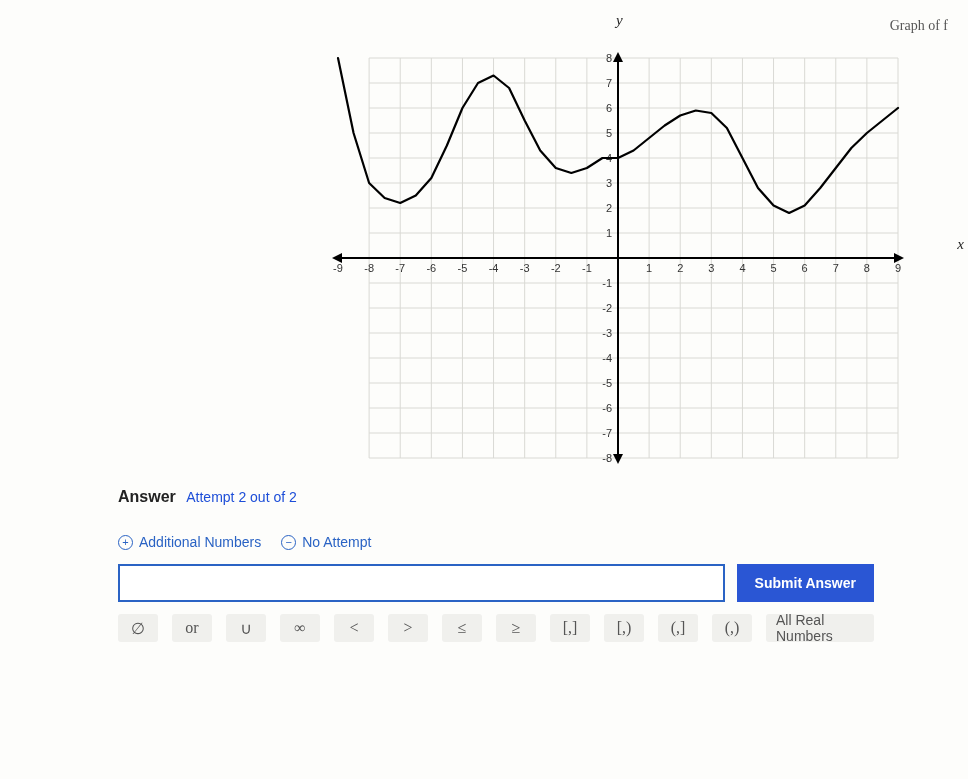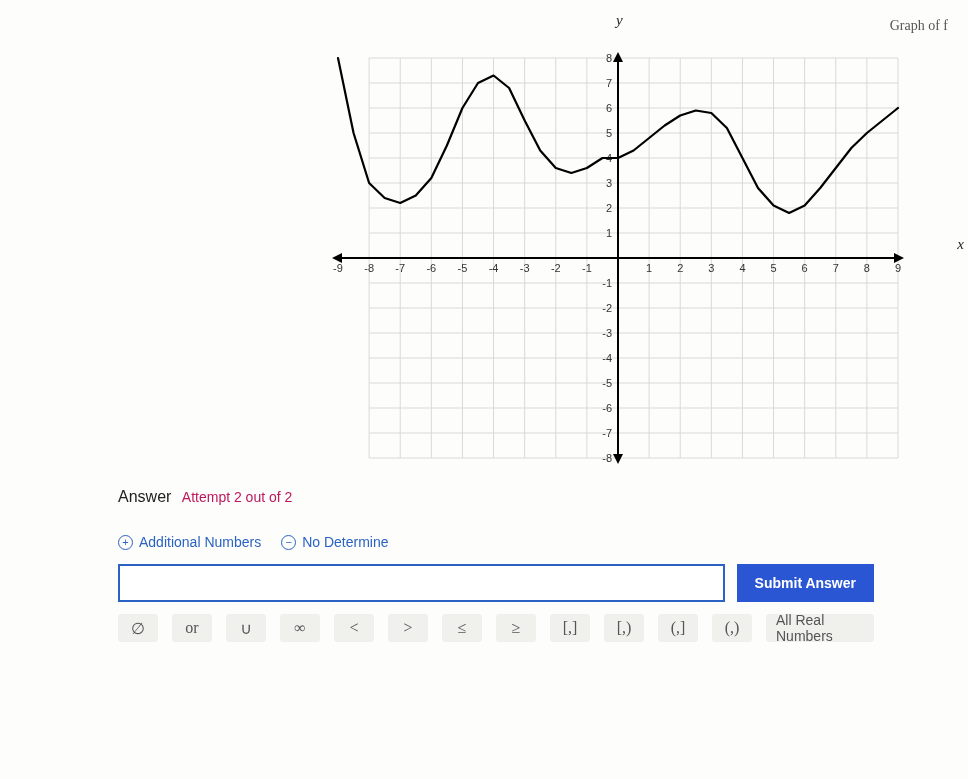--- a/index.html
+++ b/index.html
@@ -52,22 +52,22 @@
     top: 20px;
   }
   .answer-section {
     margin-top: 6px;
     padding: 0 80px 0 100px;
   }
   .answer-heading {
     font-family: -apple-system, 'Segoe UI', Arial, sans-serif;
     font-size: 16px;
   }
-  .answer-heading .bold { font-weight: 400; }
-  .answer-heading .attempt { font-weight: 400; color:#be185d; font-size:14px; margin-left:6px;}
+  .answer-heading .bold { font-weight: 700; }
+  .answer-heading .attempt { font-weight: 400; color:#1d4ed8; font-size:14px; margin-left:6px;}
   .solution-controls {
     margin-top: 28px;
     font-family: -apple-system, 'Segoe UI', Arial, sans-serif;
     font-size: 14px;
     display: flex;
     gap: 20px;
     align-items: center;
     color: #2a63c4;
   }
   .sol-btn {
@@ -225,21 +225,21 @@
       <span class="attempt">Attempt 2 out of 2</span>
     </div>
 
     <div class="solution-controls">
       <span class="sol-btn">
         <span class="circ">+</span>
         <span>Additional Numbers</span>
       </span>
       <span class="sol-btn">
         <span class="circ">−</span>
-        <span>No Determine</span>
+        <span>No Attempt</span>
       </span>
     </div>
 
     <div class="input-row">
       <input class="answer-input" type="text" value="" style="">
       <button class="submit-btn">Submit Answer</button>
     </div>
 
     <div class="symbol-row">
       <span class="sym">∅</span>

